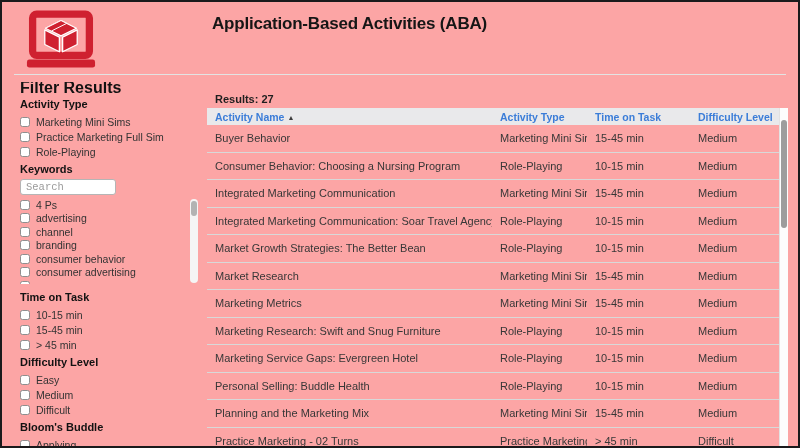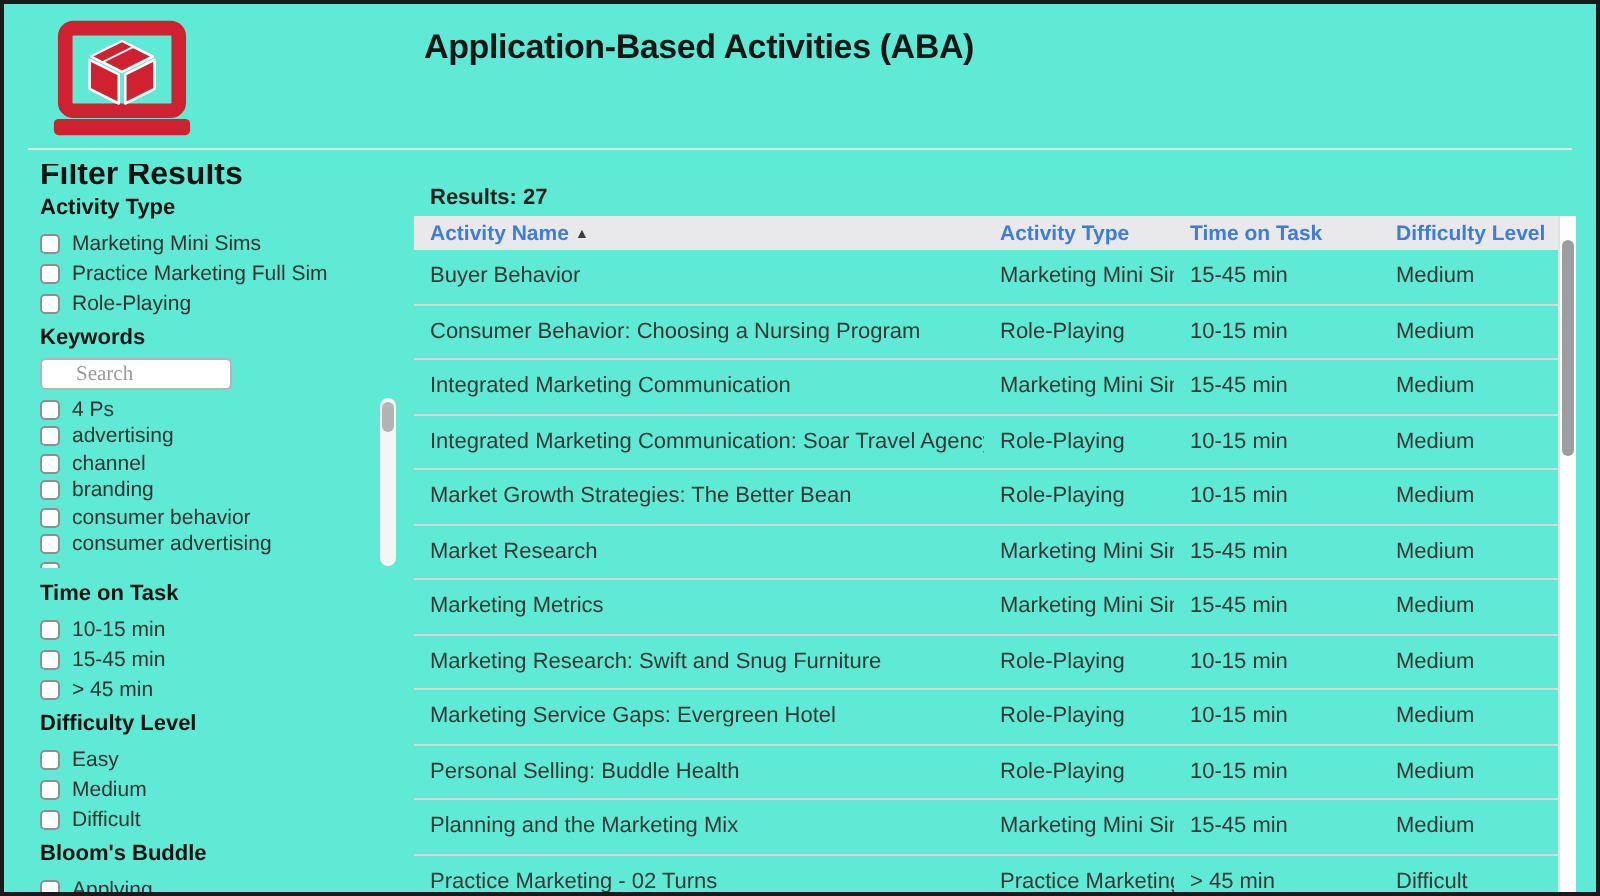--- a/index.html
+++ b/index.html
@@ -1,21 +1,21 @@
 <!DOCTYPE html>
 <html><head>
 <meta charset="utf-8">
 <style>
   * { box-sizing: border-box; }
   html, body { margin: 0; padding: 0; background: #fff; }
   .frame {
     position: relative;
     width: 800px; height: 448px;
     border: 2px solid #1a1a1c;
-    background: #5eead4;
+    background: #fca5a5;
     overflow: hidden;
     font-family: "Liberation Sans", sans-serif;
     color: #2f2f2f;
   }
 
   
   .logo { position: absolute; left: 18px; top: 8px; width: 82px; height: 60px; }
   .title-block { position: absolute; left: 210px; top: 12px; }
   .page-title { margin: 0; font-size: 17px; font-weight: bold; color: #161616; letter-spacing: -0.2px; }
   .page-subtitle { margin: 8px 0 0; font-family: "Liberation Serif", serif; font-size: 11.5px; color: #1e1e1e; }
@@ -28,22 +28,22 @@
   .fheading.tight { margin-top: 7px; margin-bottom: 1px; }
   .opts { margin-top: 4px; }
   .opt-row { display: flex; align-items: center; height: 15px; font-size: 10.5px; color: #333; white-space: nowrap; }
   .cb {
     display: inline-block; width: 10px; height: 10px; flex: 0 0 10px;
     border: 1px solid #8f8f8f; border-radius: 2.5px; background: #fff; margin-right: 6px;
   }
   .search-input {
     display: block; width: 96px; height: 16px; margin-top: 4px;
     border: 1px solid #b5b5b5; border-radius: 3px;
-    font-family: Liberation Serif, serif; font-size: 10.5px;
-    color: #333; padding: 0 17px; outline: none;
+    font-family: Liberation Mono, monospace; font-size: 10.5px;
+    color: #333; padding: 0 5px; outline: none;
   }
   .search-input::placeholder { color: #9a9a9a; }
   .kw-wrap { position: relative; margin-top: 3px; }
   .kw-list { height: 86px; overflow: hidden; }
   .kw-list .opt-row { height: 13.5px; }
   .kw-scroll-track {
     position: absolute; right: 0; top: 1px; width: 8px; height: 84px;
     background: #f5f5f5; border-radius: 4px;
   }
   .kw-scroll-thumb {

